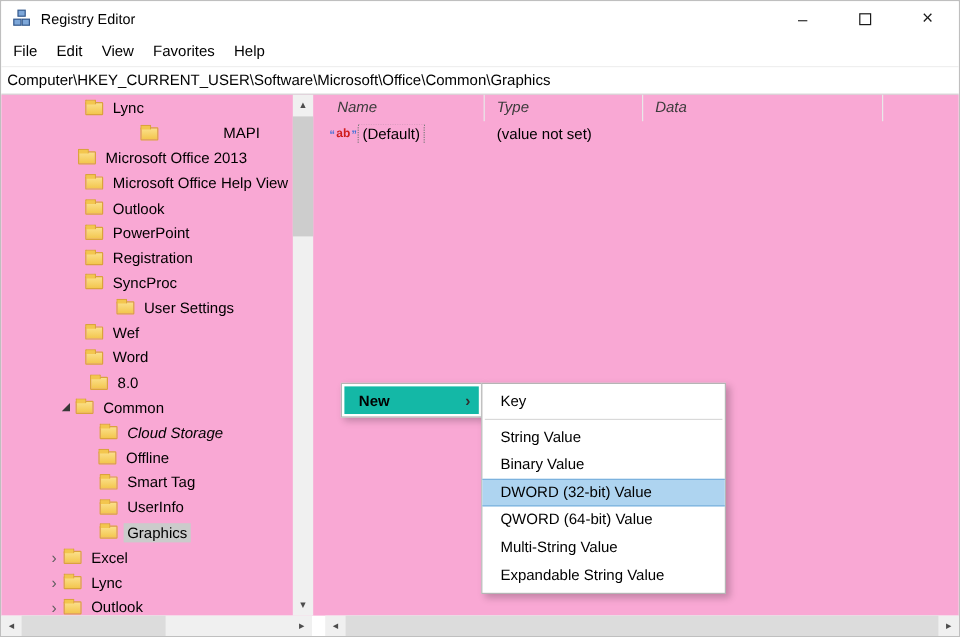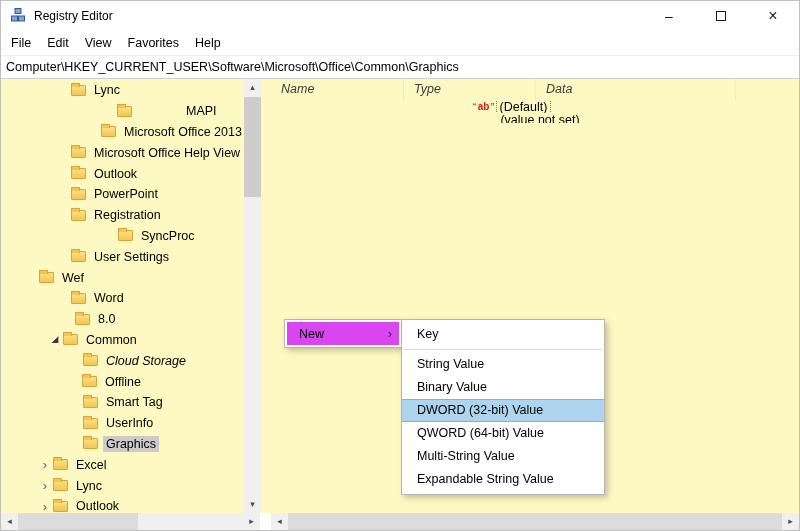--- a/index.html
+++ b/index.html
@@ -14,21 +14,21 @@
   .ctrl{width:52px;height:30px;display:flex;align-items:center;justify-content:center;font-size:14px;color:#1a1a1a;}
   .maxbox{width:10px;height:10px;border:1px solid #1a1a1a;display:inline-block;}
   
   .menubar{position:absolute;top:30px;left:0;right:0;height:24px;display:flex;align-items:center;padding-left:2px;background:#fff;}
   .menu-item{padding:4px 8px;font-size:12.5px;}
   
   .addressbar{position:absolute;top:54px;left:0;right:0;height:24px;line-height:22px;padding-left:5px;
               font-size:12.5px;border-top:1px solid #efefef;border-bottom:1px solid #cfcfcf;background:#fff;
               white-space:nowrap;overflow:hidden;}
   
-  .main{position:absolute;top:78px;left:0;right:0;bottom:17px;background:#fef9c3;}
+  .main{position:absolute;top:78px;left:0;right:0;bottom:17px;background:#f9a8d4;}
   .tree-pane{position:absolute;left:0;top:0;bottom:0;width:260px;}
   .tree{position:absolute;left:0;top:0;right:17px;bottom:0;overflow:hidden;padding-top:1px;}
   .tree-row{height:20.8px;display:flex;align-items:center;white-space:nowrap;}
   .chev{width:16px;flex:0 0 16px;display:inline-flex;justify-content:center;color:#5f5f5f;font-size:13px;line-height:1;}
   .chev.exp{color:#383838;font-size:9px;}
   .folder{width:15px;height:11px;flex:0 0 15px;background:linear-gradient(#fbe08a,#f3c64e);border:1px solid #dba33c;
           border-radius:1px;position:relative;margin-right:5px;}
   .folder::before{content:"";position:absolute;top:-3px;left:-1px;width:7px;height:3px;background:#f3c64e;
           border:1px solid #dba33c;border-bottom:none;border-radius:1px 1px 0 0;}
   .tlabel{padding:1px 3px;}
@@ -39,21 +39,21 @@
   .vthumb{position:absolute;left:0;top:18px;width:17px;height:100px;background:#cdcdcd;}
   .hbar{position:absolute;bottom:0;height:17px;background:#f0f0f0;}
   .hbar-left{left:0;width:259px;}
   .hbar-right{left:270px;right:0;}
   .hbar .sb-btn{top:0;}
   .hthumb{position:absolute;top:0;height:17px;background:#dcdcdc;}
   
   .list-pane{position:absolute;left:270px;top:0;right:0;bottom:0;}
   .list-header{display:flex;height:22px;color:#3b3b3b;}
   .hcell{padding:3px 0 0 10px;height:22px;border-right:1px solid #e8e8e8;overflow:hidden;font-style:italic;}
-  .list-row{display:flex;align-items:center;height:22px;flex-direction:column;}
+  .list-row{display:flex;align-items:center;height:22px;}
   .cell{padding-left:10px;white-space:nowrap;overflow:hidden;}
   .name-cell{display:flex;align-items:center;gap:4px;padding-left:6px;}
   .ab-icon{display:inline-flex;align-items:center;justify-content:center;width:18px;height:13px;
            font-size:10px;font-weight:bold;color:#cf1d1d;line-height:1;}
   .ab-icon::before{content:"\201C";color:#3a6fd8;font-size:9px;margin-right:1px;}
   .ab-icon::after{content:"\201D";color:#3a6fd8;font-size:9px;margin-left:1px;}
   .default-label{outline:1px dotted #7a7a7a;padding:1px 3px;}
   
   .context-menu{position:absolute;left:283px;top:318px;width:118px;background:#fff;border:1px solid #b5b5b5;
                 box-shadow:3px 3px 6px rgba(0,0,0,.22);padding:2px;z-index:10;}
@@ -108,21 +108,21 @@
           <div class="tree-row" style="padding-left: 54px;">
             <span class="chev"></span>
             <span class="folder"></span>
             <span class="tlabel">Lync</span>
           </div>
           <div class="tree-row" style="padding-left: 54px; gap: 46px;">
             <span class="chev"></span>
             <span class="folder"></span>
             <span class="tlabel">MAPI</span>
           </div>
-          <div class="tree-row" style="padding-left: 84px;">
+          <div class="tree-row" style="padding-left: 48px;">
             <span class="chev"></span>
             <span class="folder"></span>
             <span class="tlabel">Microsoft Office 2013</span>
           </div>
           <div class="tree-row" style="padding-left: 54px;">
             <span class="chev"></span>
             <span class="folder"></span>
             <span class="tlabel">Microsoft Office Help View</span>
           </div>
           <div class="tree-row" style="padding-left: 54px;">
@@ -133,31 +133,31 @@
           <div class="tree-row" style="padding-left: 54px;">
             <span class="chev"></span>
             <span class="folder"></span>
             <span class="tlabel">PowerPoint</span>
           </div>
           <div class="tree-row" style="padding-left: 54px;">
             <span class="chev"></span>
             <span class="folder"></span>
             <span class="tlabel">Registration</span>
           </div>
-          <div class="tree-row" style="padding-left: 54px; margin-left: 47px;">
+          <div class="tree-row" style="padding-left: 54px;">
             <span class="chev"></span>
             <span class="folder"></span>
             <span class="tlabel">SyncProc</span>
           </div>
-          <div class="tree-row" style="padding-left: 54px;">
+          <div class="tree-row" style="padding-left: 80px;">
             <span class="chev"></span>
             <span class="folder"></span>
             <span class="tlabel">User Settings</span>
           </div>
-          <div class="tree-row" style="padding-left: 22px; text-align: right;">
+          <div class="tree-row" style="padding-left: 54px; text-align: right;">
             <span class="chev"></span>
             <span class="folder"></span>
             <span class="tlabel">Wef</span>
           </div>
           <div class="tree-row" style="padding-left: 54px;">
             <span class="chev"></span>
             <span class="folder"></span>
             <span class="tlabel">Word</span>
           </div>
           <div class="tree-row" style="padding-left: 58px;">
@@ -254,21 +254,21 @@
     <div class="sb-btn" style="left:0;">
       <span>◂</span>
     </div>
     <div class="hthumb" style="left:17px;right:17px;"></div>
     <div class="sb-btn" style="right:0;">
       <span>▸</span>
     </div>
   </div>
 
   <div class="context-menu">
-    <div class="cm-item" style="background: #d946ef;">
+    <div class="cm-item" style="background: #14b8a6; font-weight: bold;">
       <span>New</span>
       <span class="cm-arrow">›</span>
     </div>
   </div>
 
   <div class="submenu">
       <div class="sm-item">Key</div>
       <div class="sm-sep"></div>
       <div class="sm-item">String Value</div>
       <div class="sm-item">Binary Value</div>

